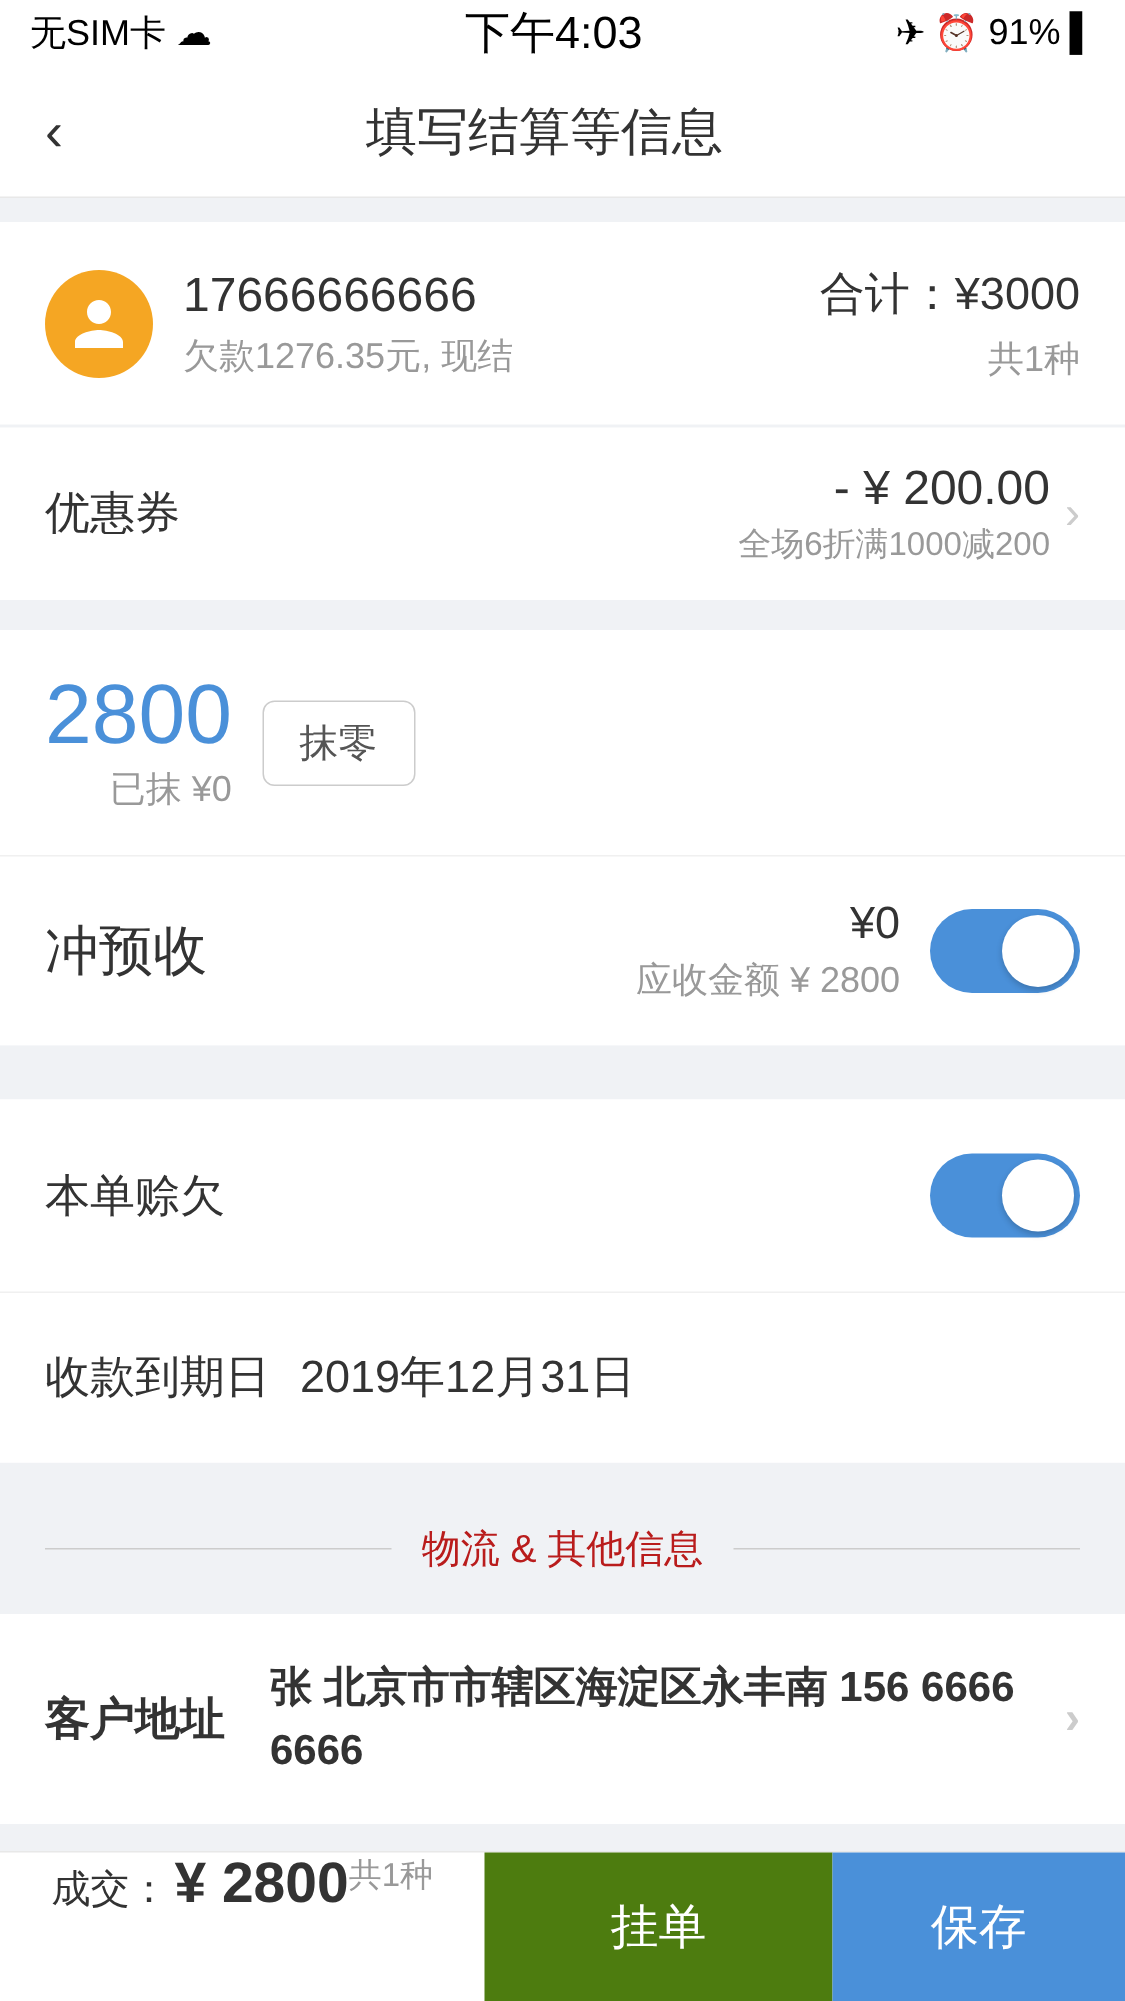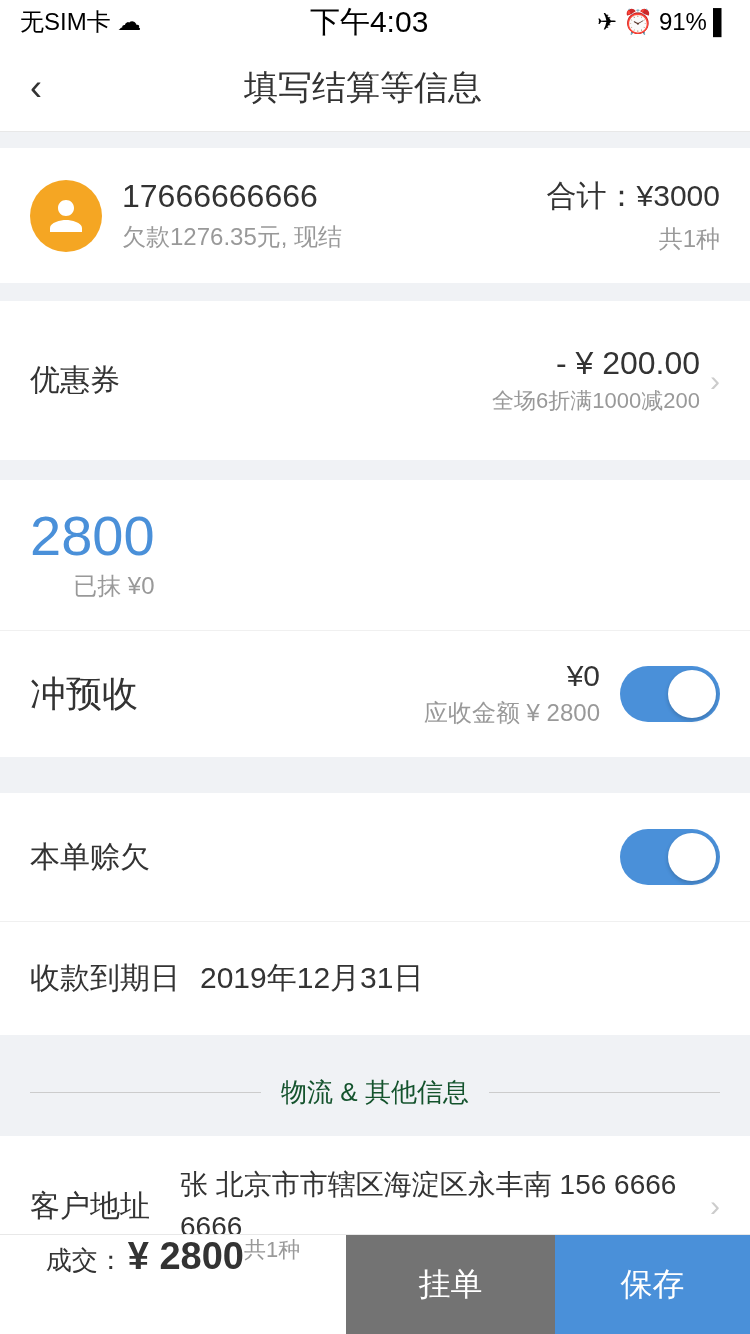--- a/index.html
+++ b/index.html
@@ -95,25 +95,25 @@
     }
     .total-count {
       font-size: 24px;
       color: #999;
       margin-top: 6px;
     }
 
     
     .coupon-row {
       background: #fff;
-      padding: 44px 30px;
-      display: flex;
-      align-items: center;
-      justify-content: space-between;
-      margin-top: 18px;
+      padding: 22px 30px;
+      display: flex;
+      align-items: center;
+      justify-content: space-between;
+      margin-top: 2px;
     }
     .coupon-label {
       font-size: 30px;
       color: #333;
     }
     .coupon-right {
       display: flex;
       align-items: center;
       gap: 10px;
     }
@@ -277,32 +277,33 @@
       justify-content: center;
       margin-top: 16px;
     }
     .section-header-line {
       flex: 1;
       height: 1px;
       background: #ccc;
     }
     .section-header-text {
       font-size: 26px;
-      color: #14532d;
+      color: #b91c1c;
       padding: 0 20px;
     }
 
     
     .address-row {
       background: #fff;
       padding: 28px 30px;
       display: flex;
       align-items: center;
       justify-content: space-between;
       margin-top: 2px;
+      font-weight: bold;
     }
     .address-label {
       font-size: 30px;
       color: #333;
       flex-shrink: 0;
       margin-right: 30px;
     }
     .address-value {
       font-size: 28px;
       color: #333;
@@ -341,22 +342,22 @@
     .footer-amount {
       font-size: 38px;
       font-weight: 600;
       color: #333;
     }
     .footer-count {
       font-size: 22px;
       color: #999;
     }
     .footer-hang-btn {
-      width: 209px;
-      background: #737373;
+      width: 232px;
+      background: #4d7c0f;
       display: flex;
       align-items: center;
       justify-content: center;
       font-size: 32px;
       color: #fff;
       cursor: pointer;
     }
     .footer-save-btn {
       width: 195px;
       background: #4a90d9;
@@ -418,20 +419,21 @@
 
 <div class="section-divider"></div>
 
 <div class="white-section">
   <div class="amount-row">
     <div class="amount-right">
       <div class="amount-value-wrap">
         <div class="amount-value">2800</div>
         <div class="amount-zero-info">已抹 ¥0</div>
       </div>
+      <button class="round-btn">抹零</button>
     </div>
   </div>
 
   <div class="prepay-row">
     <div class="prepay-label">冲预收</div>
     <div class="prepay-right">
       <div class="prepay-value-wrap">
         <div class="prepay-value">¥0</div>
         <div class="prepay-receivable">应收金额 ¥ 2800</div>
       </div>

